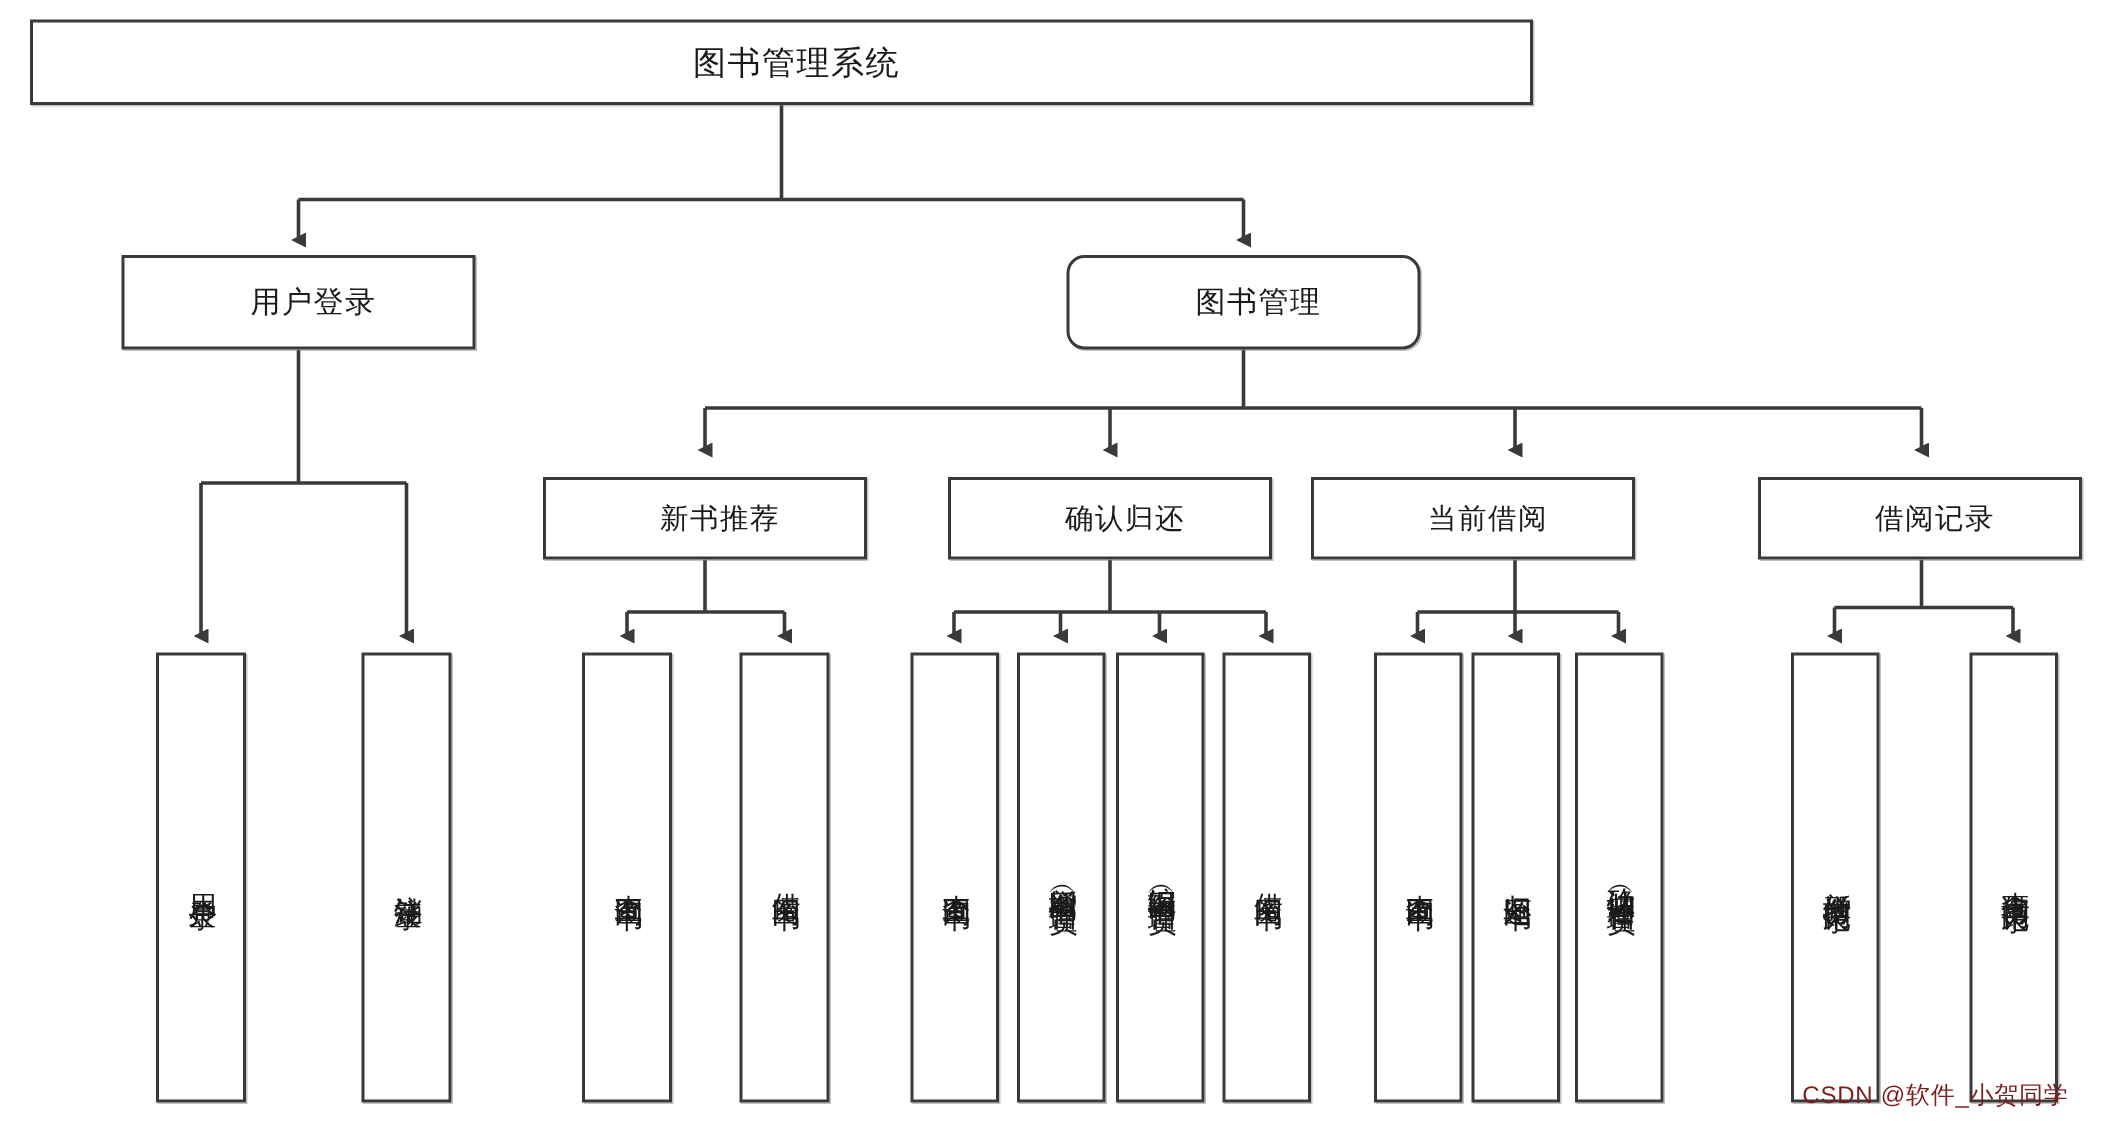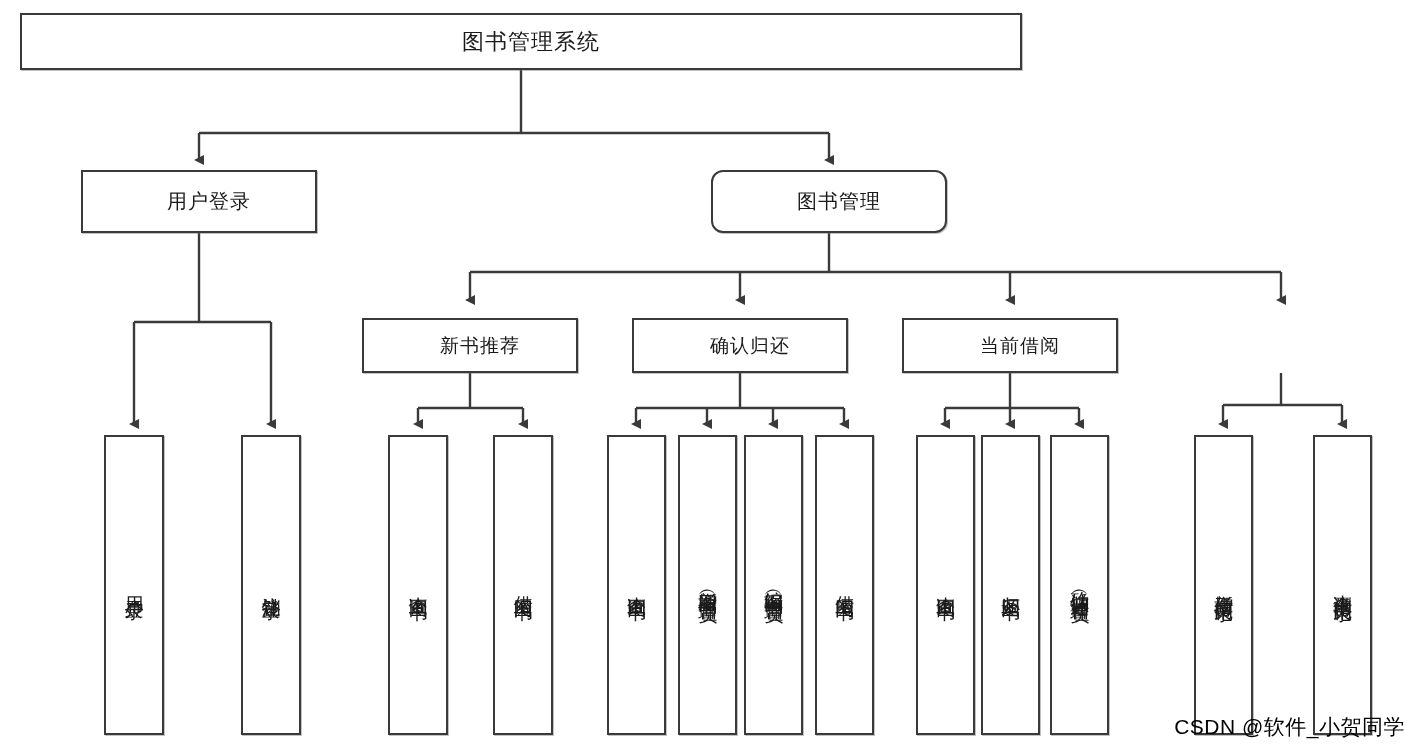--- a/index.html
+++ b/index.html
@@ -58,24 +58,24 @@
     writing-mode: vertical-rl;
     text-orientation: upright;
     white-space: nowrap;
     line-height: 1.18;
     letter-spacing: 2px;
     text-align: center;
     display: block;
   }
   #watermark {
     position: absolute;
-    right: 0;
+    right: 26px;
     bottom: 6px;
-    font-size: 21px;
-    color: #000000;
+    font-size: 16px;
+    color: #7f1d1d;
     letter-spacing: 0.5px;
     white-space: nowrap;
     user-select: none;
   }
 </style>
 </head>
 <body>
 
 <div id="diagram-root">
 
@@ -139,22 +139,25 @@
   <div class="node node-l1" style="left:711px; top:170px; width:236px; height:63px;border-radius:12px;">
     <span>图书管理</span>
   </div>
 
   <div class="node node-l2" style="left:362px; top:318px; width:216px; height:55px;">
     <span>新书推荐</span>
   </div>
   <div class="node node-l2" style="left:632px; top:318px; width:216px; height:55px;">
     <span>确认归还</span>
   </div>
-  <div class="node node-l2" style="left:902px; top:318px; width:216px; height:55px;">
+  <div class="node node-l2" style="left:874px; top:318px; width:216px; height:55px;">
     <span>当前借阅</span>
+  </div>
+  <div class="node node-l2" style="left:1172px; top:318px; width:216px; height:55px;">
+    <span>借阅记录</span>
   </div>
 
   <div class="node node-leaf" style="left:104px; top:435px; width:60px; height:300px;">
     <span class="vtext">用户登录</span>
   </div>
   <div class="node node-leaf" style="left:241px; top:435px; width:60px; height:300px;">
     <span class="vtext">注销登录</span>
   </div>
 
   <div class="node node-leaf" style="left:388px; top:435px; width:60px; height:300px;">

